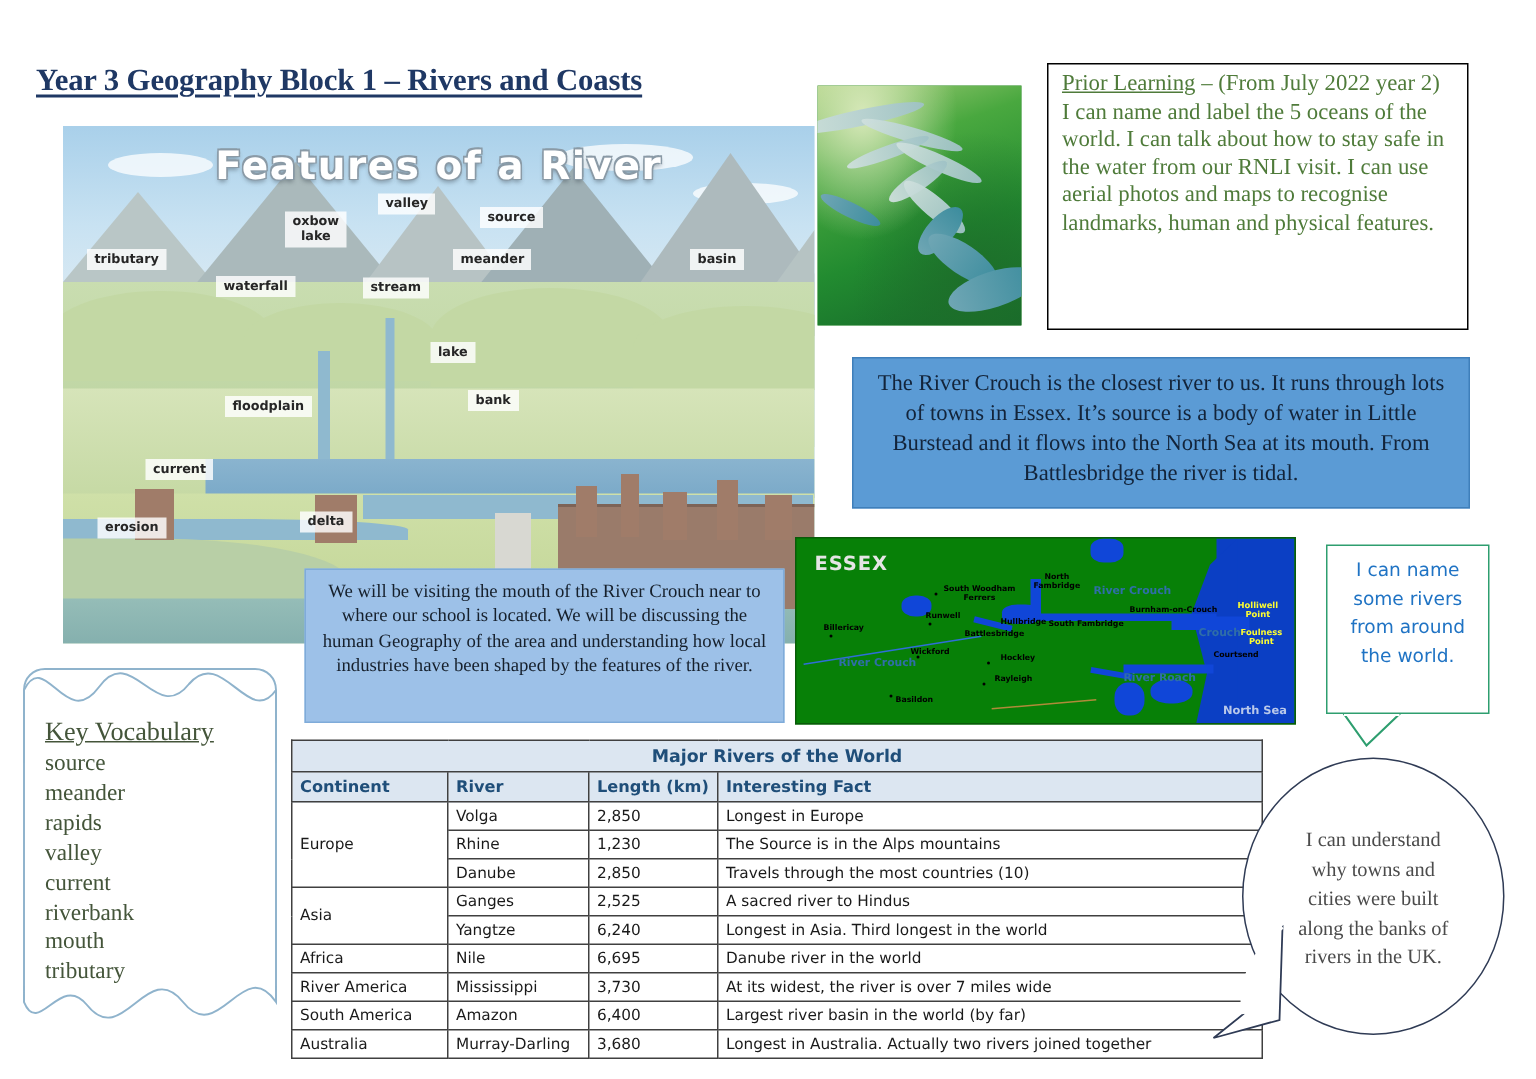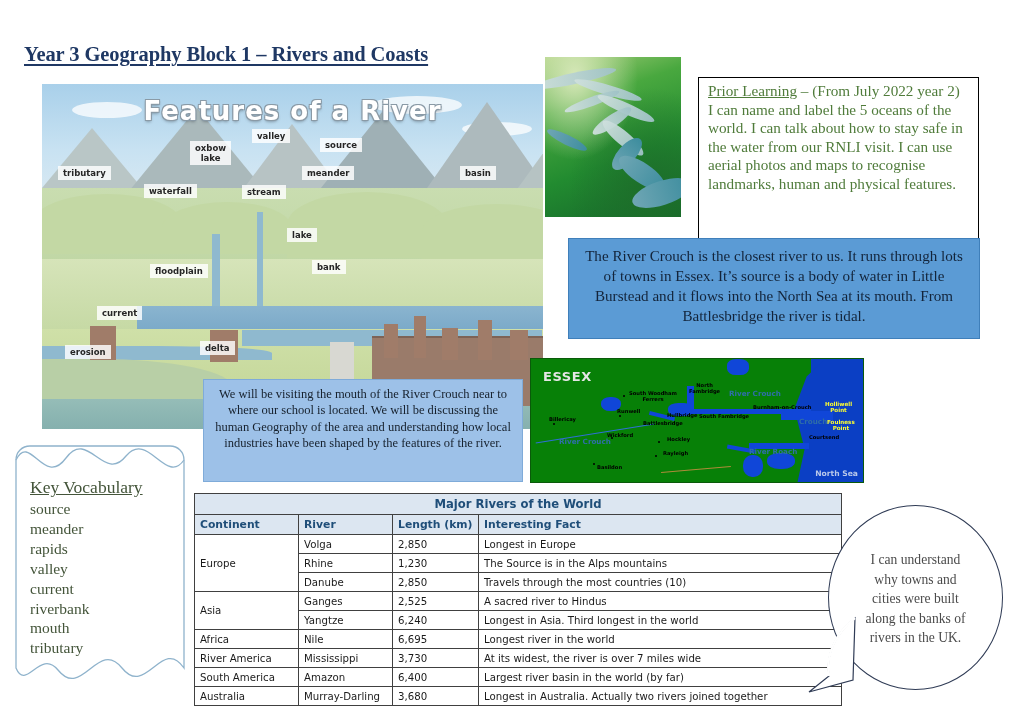--- a/index.html
+++ b/index.html
@@ -145,21 +145,20 @@
   #prior-learning {
     position: absolute;
     left: 698px; top: 42px;
     width: 281px; height: 178px;
     background: #ffffff;
     border: 1.4px solid #000000;
     padding: 4px 8px 4px 9px;
     color: #4f7b3a;
     font-size: 15.2px;
     line-height: 1.22;
-    margin-top: 35px;
   }
   #prior-learning .pl-head { text-decoration: underline; }
 
   
   #crouch-box {
     position: absolute;
     left: 568px; top: 238px;
     width: 412px; height: 101px;
     background: #5b9bd5;
     border: 1px solid #3f7fba;
@@ -550,21 +549,21 @@
         </tr>
         <tr>
           <td class="col-riv">Yangtze</td>
           <td class="col-len">6,240</td>
           <td>Longest in Asia. Third longest in the world</td>
         </tr>
         <tr>
           <td class="col-cont" rowspan="1">Africa</td>
           <td class="col-riv">Nile</td>
           <td class="col-len">6,695</td>
-          <td>Longest river in the world</td>
+          <td>Danube river in the world</td>
         </tr>
         <tr>
           <td class="col-cont" rowspan="1">River America</td>
           <td class="col-riv">Mississippi</td>
           <td class="col-len">3,730</td>
           <td>At its widest, the river is over 7 miles wide</td>
         </tr>
         <tr>
           <td class="col-cont" rowspan="1">South America</td>
           <td class="col-riv">Amazon</td>
@@ -573,20 +572,30 @@
         </tr>
         <tr>
           <td class="col-cont" rowspan="1">Australia</td>
           <td class="col-riv">Murray-Darling</td>
           <td class="col-len">3,680</td>
           <td>Longest in Australia. Actually two rivers joined together</td>
         </tr>
       </tbody>
   </table>
 
+  <div id="bubble-rivers">
+    <div class="bb-text">I can name
+some rivers
+from around
+the world.</div>
+    <svg class="bb-tail" viewBox="0 0 40 22">
+      <path d="M1,0 L38,0 L16,21 Z" fill="#ffffff" stroke="#2e9e6f" stroke-width="1.4"></path>
+      <path d="M1,0 L38,0" stroke="#ffffff" stroke-width="2.6"></path>
+    </svg>
+  </div>
 
   <div id="bubble-towns">
     <div class="bb2-text">I can understand
 why towns and
 cities were built
 along the banks of
 rivers in the UK.</div>
     <svg class="bb2-tail" viewBox="0 0 70 80">
       <path d="M48,4 C30,18 18,40 22,62 L2,78 L46,66 Z" fill="#ffffff" stroke="#2f3b55" stroke-width="1.2"></path>
       <path d="M48,4 C30,18 18,40 22,62" stroke="#ffffff" stroke-width="2.4" fill="none"></path>

